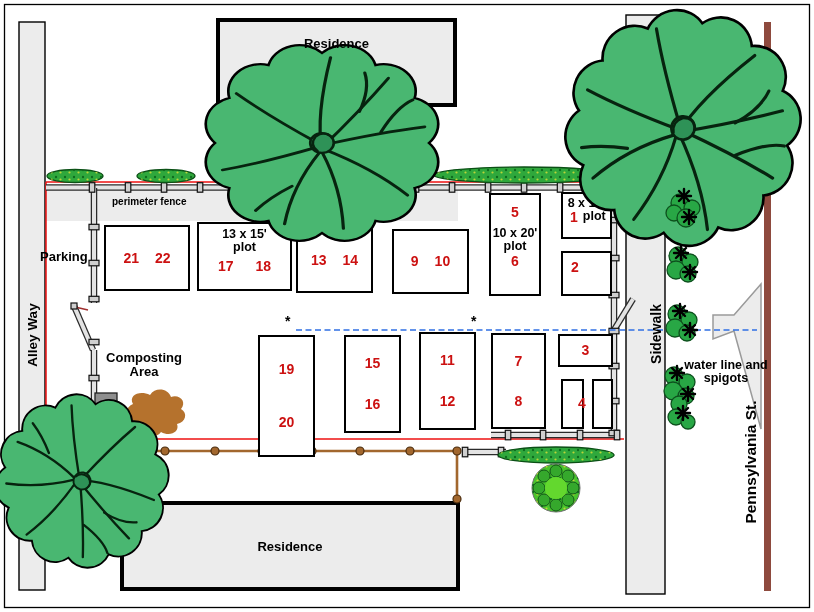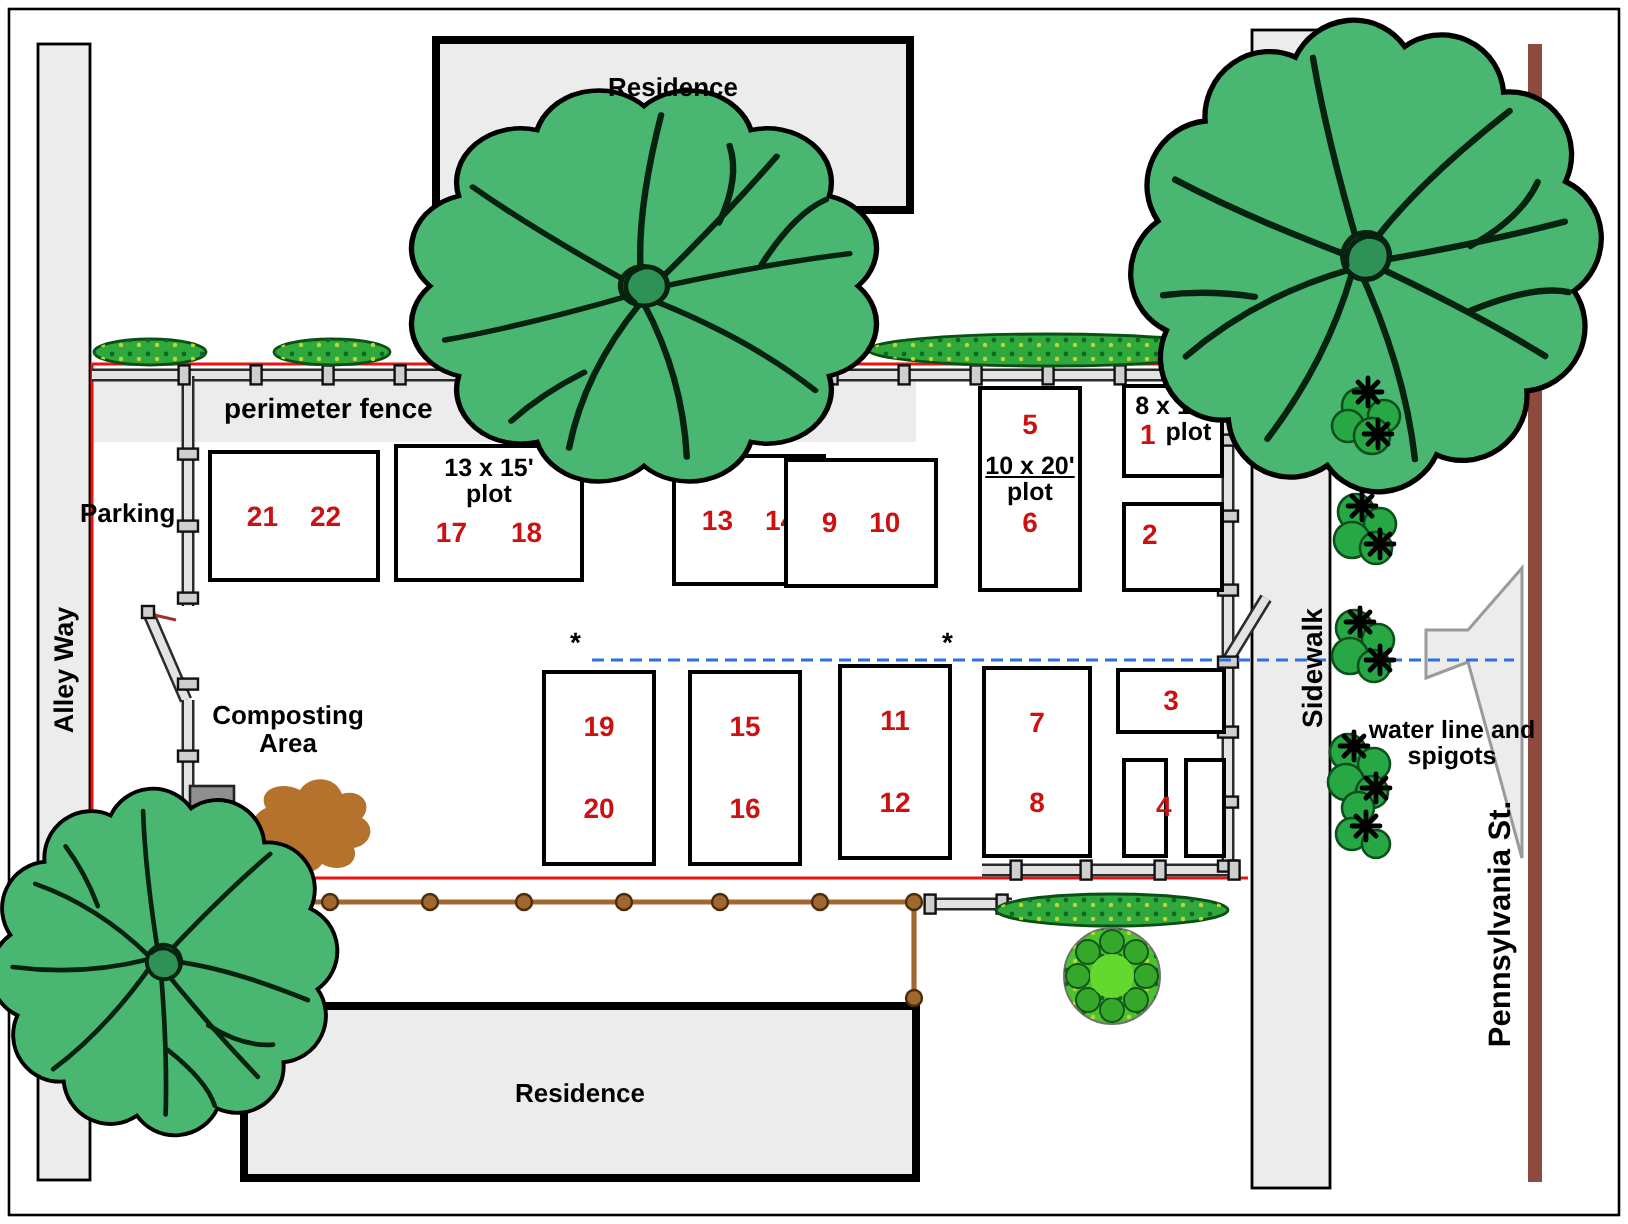--- a/index.html
+++ b/index.html
@@ -40,43 +40,43 @@
 
   
   .plot { position:absolute; background:#fff; border:2px solid #000; box-sizing:border-box; z-index:1; }
   .pn   { color:var(--plot-number); font-weight:bold; font-size:14px; line-height:15px; }
   .psize{ color:#000; font-weight:bold; font-size:12.5px; line-height:13px; }
   .rowc { display:flex; align-items:center; justify-content:center; gap:16px; }
   .vcol { display:flex; flex-direction:column; align-items:center; justify-content:space-around; height:100%; padding:6px 0; box-sizing:border-box; }
   #p2122 { left:104px;  top:225px; width:86px; height:66px; }
   #p1718 { left:197px; top:222px; width:95px; height:69px; text-align:center; padding-top:4px; }
   #p1718 .nrow { display:flex; justify-content:center; gap:22px; margin-top:5px; }
-  #p1314 { left:296px; top:227px; width:77px; height:66px;margin-left:40px; }
+  #p1314 { left:296px; top:227px; width:77px; height:66px; }
   #p910  { left:392px; top:229px; width:77px; height:65px; }
   #p56   { left:489px; top:193px; width:52px; height:103px; display:flex; flex-direction:column; align-items:center; }
-  #p56 .n-top { margin-top:10px; } #p56 .sz1 { margin-top:7px;text-decoration:underline; } #p56 .n-bot { margin-top:1px; }
+  #p56 .n-top { margin-top:10px; } #p56 .sz1 { margin-top:7px; } #p56 .n-bot { margin-top:1px; }
   #p1    { left:561px; top:192px; width:51px; height:47px; }
   #p1 .sz { text-align:center; margin-top:3px; }
   #p1 .r2 { display:flex; gap:5px; padding-left:7px; margin-top:0px; align-items:flex-start; }
   #p2    { left:561px; top:251px; width:51px; height:45px; }
   #p2 .pn { display:block; padding:7px 0 0 8px; }
   #p2324 { left:206px; top:335px; width:57px; height:98px; }
-  #p1920 { left:271px; top:335px; width:57px; height:98px; }
+  #p1920 { left:258px; top:335px; width:57px; height:122px; }
   #p1516 { left:344px; top:335px; width:57px; height:98px; }
   #p1112 { left:419px; top:332px; width:57px; height:98px; }
   #p78   { left:491px; top:333px; width:55px; height:96px; }
   #p3    { left:558px; top:334px; width:55px; height:33px; display:flex; align-items:center; justify-content:center; }
   #p4a   { left:561px; top:379px; width:23px; height:50px; }
   #p4b   { left:592px; top:379px; width:21px; height:50px; }
   #n4    { position:absolute; left:578px; top:396px; z-index:2; }
 
   
   .lbl { position:absolute; font-weight:bold; color:#000; z-index:3; white-space:nowrap; }
   #title      { left:252px; top:299px; width:216px; text-align:center; font-size:15.5px; }
-  #perimfence { left:112px; top:196px; font-size:14px; }
+  #perimfence { left:112px; top:196px; font-size:10px; }
   #parking    { left:40px;  top:249px; font-size:13px; }
   #alley      { left:32px;  top:335px; transform:translate(-50%,-50%) rotate(-90deg); font-size:13.5px; }
   #sidewalk   { left:656px; top:334px; transform:translate(-50%,-50%) rotate(-90deg); font-size:14px; }
   #pennst     { left:751px; top:462px; transform:translate(-50%,-50%) rotate(-90deg); font-size:15.5px; }
   #waterlbl   { left:676px; top:359px; width:100px; text-align:center; font-size:12.5px; line-height:13px; white-space:normal; }
   #compostlbl { left:92px;  top:351px; width:104px; text-align:center; font-size:13px; line-height:14px; white-space:normal; }
   #res-top    { left:218px; top:36px;  width:237px; text-align:center; font-size:13px; }
   #res-bottom { left:122px; top:539px; width:336px; text-align:center; font-size:13px; }
   .ast { position:absolute; font-size:14px; font-weight:bold; color:#000; z-index:3; }
   #ast1 { left:285px; top:313px; } #ast2 { left:471px; top:313px; }

